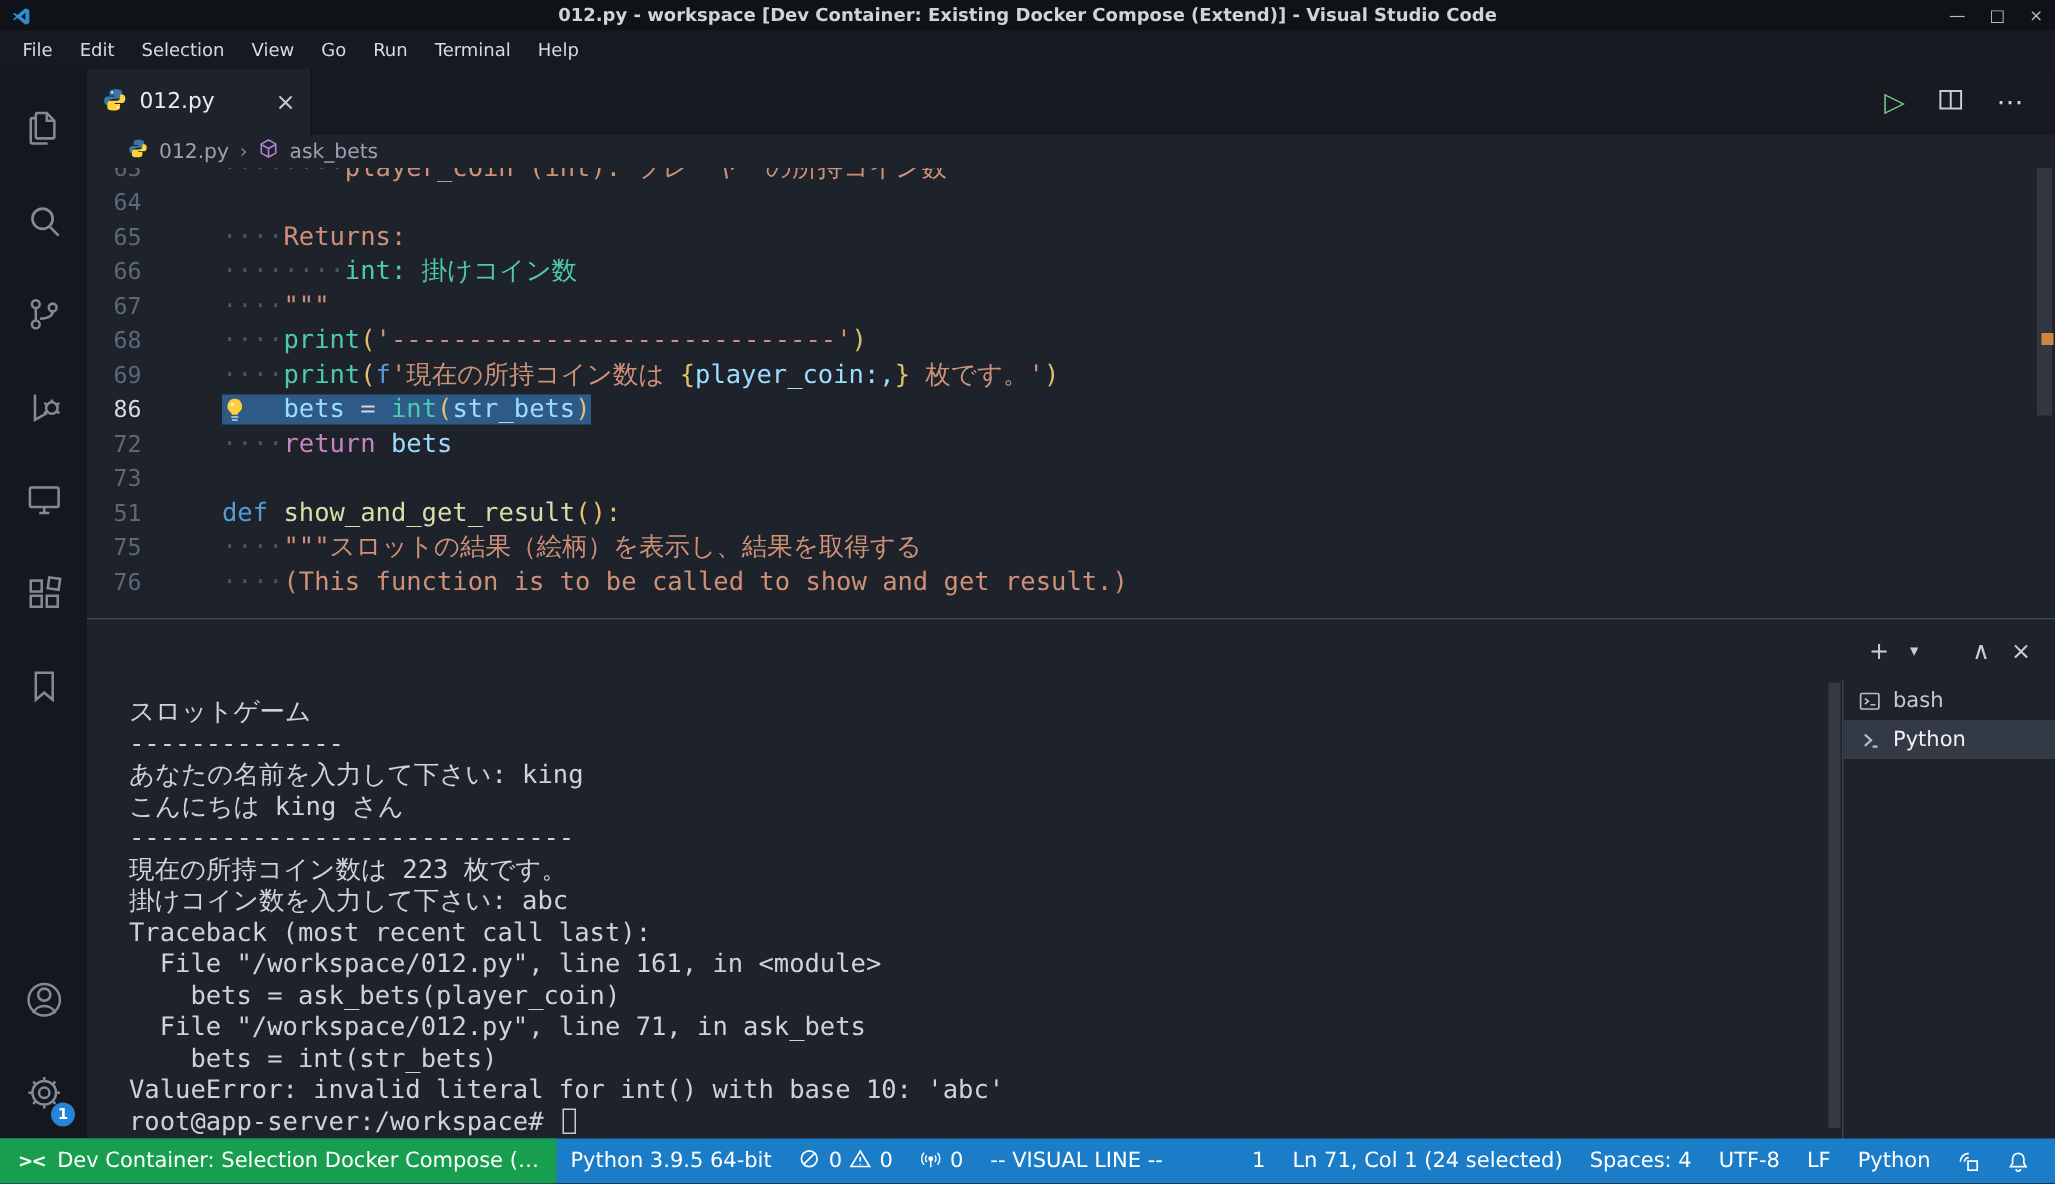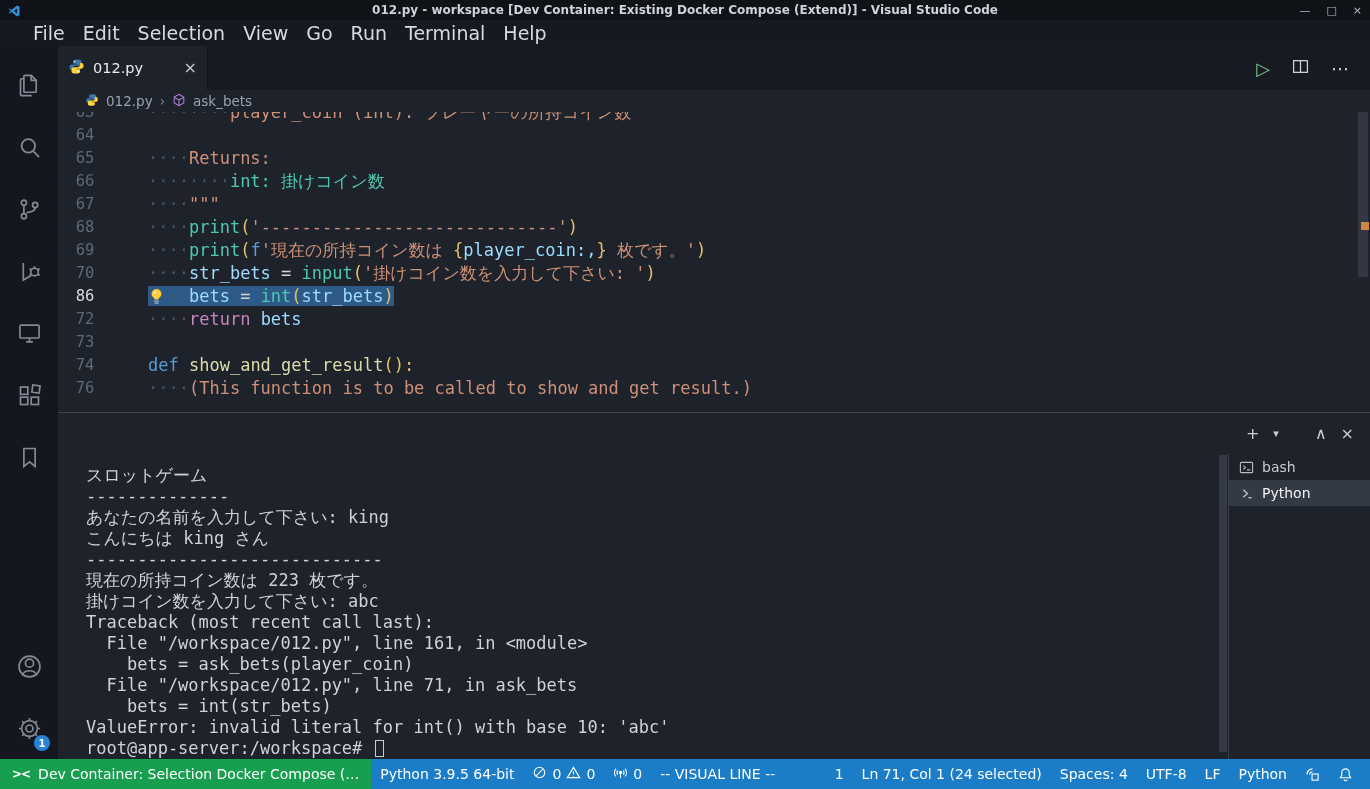--- a/index.html
+++ b/index.html
@@ -8,21 +8,21 @@
   .window{position:relative;width:1370px;height:789px;display:flex;flex-direction:column;background:#1e222a;color:#ccc}
 
   
   .titlebar{height:20px;background:#0f1217;display:flex;align-items:center;position:relative;flex:none}
   .vscode-logo{position:absolute;left:7px;top:3px;width:14px;height:14px}
   .win-title{flex:1;text-align:center;font-size:12px;font-weight:bold;color:#cfd3da}
   .win-controls{position:absolute;right:8px;top:0;height:20px;display:flex;gap:16px;align-items:center;color:#b6bcc6;font-size:11px}
   .win-controls span{cursor:default}
 
   
-  .menubar{height:26px;background:#161922;display:flex;align-items:center;padding-left:24px;font-size:19px;color:#d6dae1;flex:none}
+  .menubar{height:26px;background:#161922;display:flex;align-items:center;padding-left:6px;font-size:12px;color:#d6dae1;flex:none}
   .menu-item{padding:0 9px;height:100%;display:flex;align-items:center}
 
   .main{flex:1;display:flex;min-height:0}
 
   
   .activitybar{width:58px;background:#14171d;display:flex;flex-direction:column;align-items:center;padding-top:8px;flex:none}
   .act-slot{width:58px;height:62px;display:flex;align-items:center;justify-content:center;color:#828a98;position:relative}
   .act-slot svg{width:27px;height:27px}
   .act-spacer{flex:1}
   .badge{position:absolute;right:8px;bottom:8px;min-width:16px;height:16px;border-radius:9px;background:#2584d8;color:#fff;
@@ -259,43 +259,43 @@
               <div class="code-content"><span class="tk-ws">····</span><span class="tk-str">"""</span></div>
             </div>
             <div class="code-row">
               <div class="gutter">68</div>
               <div class="code-content"><span class="tk-ws">····</span><span class="tk-fn">print</span><span class="tk-br">(</span><span class="tk-str">'-----------------------------'</span><span class="tk-br">)</span></div>
             </div>
             <div class="code-row">
               <div class="gutter">69</div>
               <div class="code-content"><span class="tk-ws">····</span><span class="tk-fn">print</span><span class="tk-br">(</span><span class="tk-kw">f</span><span class="tk-str">'現在の所持コイン数は </span><span class="tk-br">{</span><span class="tk-var">player_coin:,</span><span class="tk-br">}</span><span class="tk-str"> 枚です。'</span><span class="tk-br">)</span></div>
             </div>
-            <div class="code-row">
-              <div class="gutter">70</div>
-              <div class="code-content"><span class="tk-ws">····</span><span class="tk-var">str_bets</span><span class="tk-op"> = </span><span class="tk-fn">input</span><span class="tk-br">(</span><span class="tk-str">'掛けコイン数を入力して下さい: '</span><span class="tk-br">)</span></div>
-            </div>
             <div class="code-row active">
               <div class="gutter">86</div>
               <div class="code-content"><span class="lightbulb"><svg viewBox="0 0 20 20">
                     <path fill="#ffce3a" d="M10 2a5.2 5.2 0 0 0-3 9.4c.6.45 1 1.1 1.1 1.8h3.8c.1-.7.5-1.35 1.1-1.8A5.2 5.2 0 0 0 10 2z"></path>
                     <path stroke="#9fb6c8" stroke-width="1.4" d="M7.5 14.8h5M8 16.9h4" fill="none"></path>
                     <circle cx="8.3" cy="5.8" r="1.1" fill="#fff" opacity=".85"></circle>
                   </svg></span><span class="selection"><span class="tk-ws">····</span><span class="tk-var">bets</span><span class="tk-op"> = </span><span class="tk-fn">int</span><span class="tk-br">(</span><span class="tk-var">str_bets</span><span class="tk-br">)</span></span></div>
             </div>
             <div class="code-row">
               <div class="gutter">72</div>
               <div class="code-content"><span class="tk-ws">····</span><span class="tk-kw2">return</span><span class="tk-op"> </span><span class="tk-var">bets</span></div>
             </div>
             <div class="code-row">
               <div class="gutter">73</div>
               <div class="code-content"></div>
             </div>
             <div class="code-row">
-              <div class="gutter">74</div>
+              <div class="gutter">51</div>
               <div class="code-content"><span class="tk-kw">def</span><span class="tk-op"> </span><span class="tk-fndef">show_and_get_result</span><span class="tk-br">():</span></div>
+            </div>
+            <div class="code-row">
+              <div class="gutter">75</div>
+              <div class="code-content"><span class="tk-ws">····</span><span class="tk-str">"""スロットの結果（絵柄）を表示し、結果を取得する</span></div>
             </div>
             <div class="code-row">
               <div class="gutter">76</div>
               <div class="code-content"><span class="tk-ws">····</span><span class="tk-str">(This function is to be called to show and get result.)</span></div>
             </div>
           </div>
         <div class="editor-scrollbar">
           <div class="thumb"></div>
           <div class="ruler-mark-orange"></div>
         </div>

